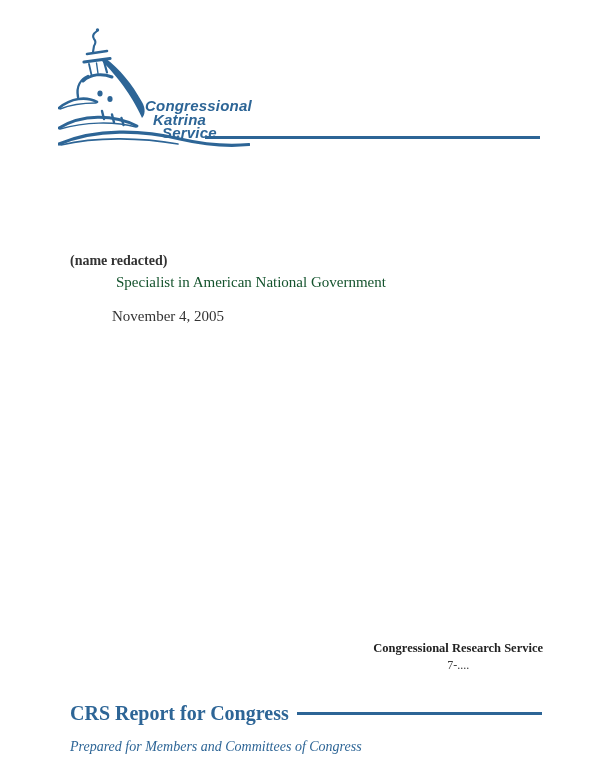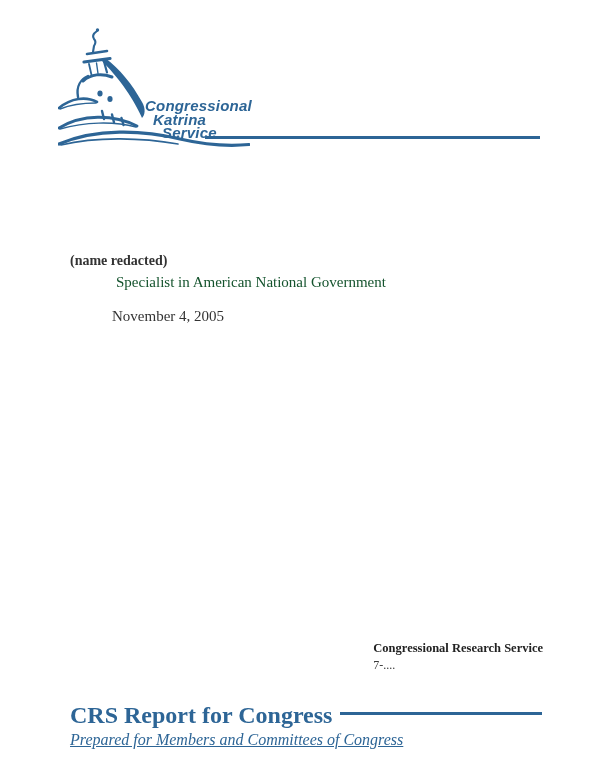--- a/index.html
+++ b/index.html
@@ -42,34 +42,34 @@
     position:absolute;left:70px;top:274px;
     font-size:15px;color:#14532d;white-space:nowrap;margin-left:46px;
   }
   .report-date{
     position:absolute;left:70px;top:308px;
     font-size:15px;color:#333333;white-space:nowrap;margin-left:42px;
   }
   
   .footer-right{
     position:absolute;right:57px;top:640px;
-    text-align:left;font-size:12px;line-height:17px;color:#3a3a3a;
+    text-align:center;font-size:12px;line-height:17px;color:#3a3a3a;
   }
   .footer-right .org{font-weight:bold;font-size:12.5px;color:#222222;}
   
   .footer-left{position:absolute;left:70px;top:702px;right:58px;}
   .footer-left .row{display:flex;align-items:flex-start;}
   .footer-left .crs-title{
-    font-size:24px;font-weight:bold;color:#2d6596;white-space:nowrap;
+    font-size:20px;font-weight:bold;color:#2d6596;white-space:nowrap;
   }
   .footer-left .rule{
     flex:1;height:3px;background:#2d6596;margin-left:8px;margin-top:10px;
   }
   .footer-left .crs-sub{
-    font-size:16px;font-style:italic;color:#2d6596;margin-top:2px;white-space:nowrap;text-decoration:underline;
+    font-size:14px;font-style:italic;color:#2d6596;margin-top:14px;white-space:nowrap;
   }
   svg .stroke{fill:none;stroke:#2d6596;stroke-linecap:round;}
 </style>
 </head>
 <body>
 
 <div class="page">
 
   <svg class="logo-icon" viewBox="0 0 192 126" aria-hidden="true">
 

